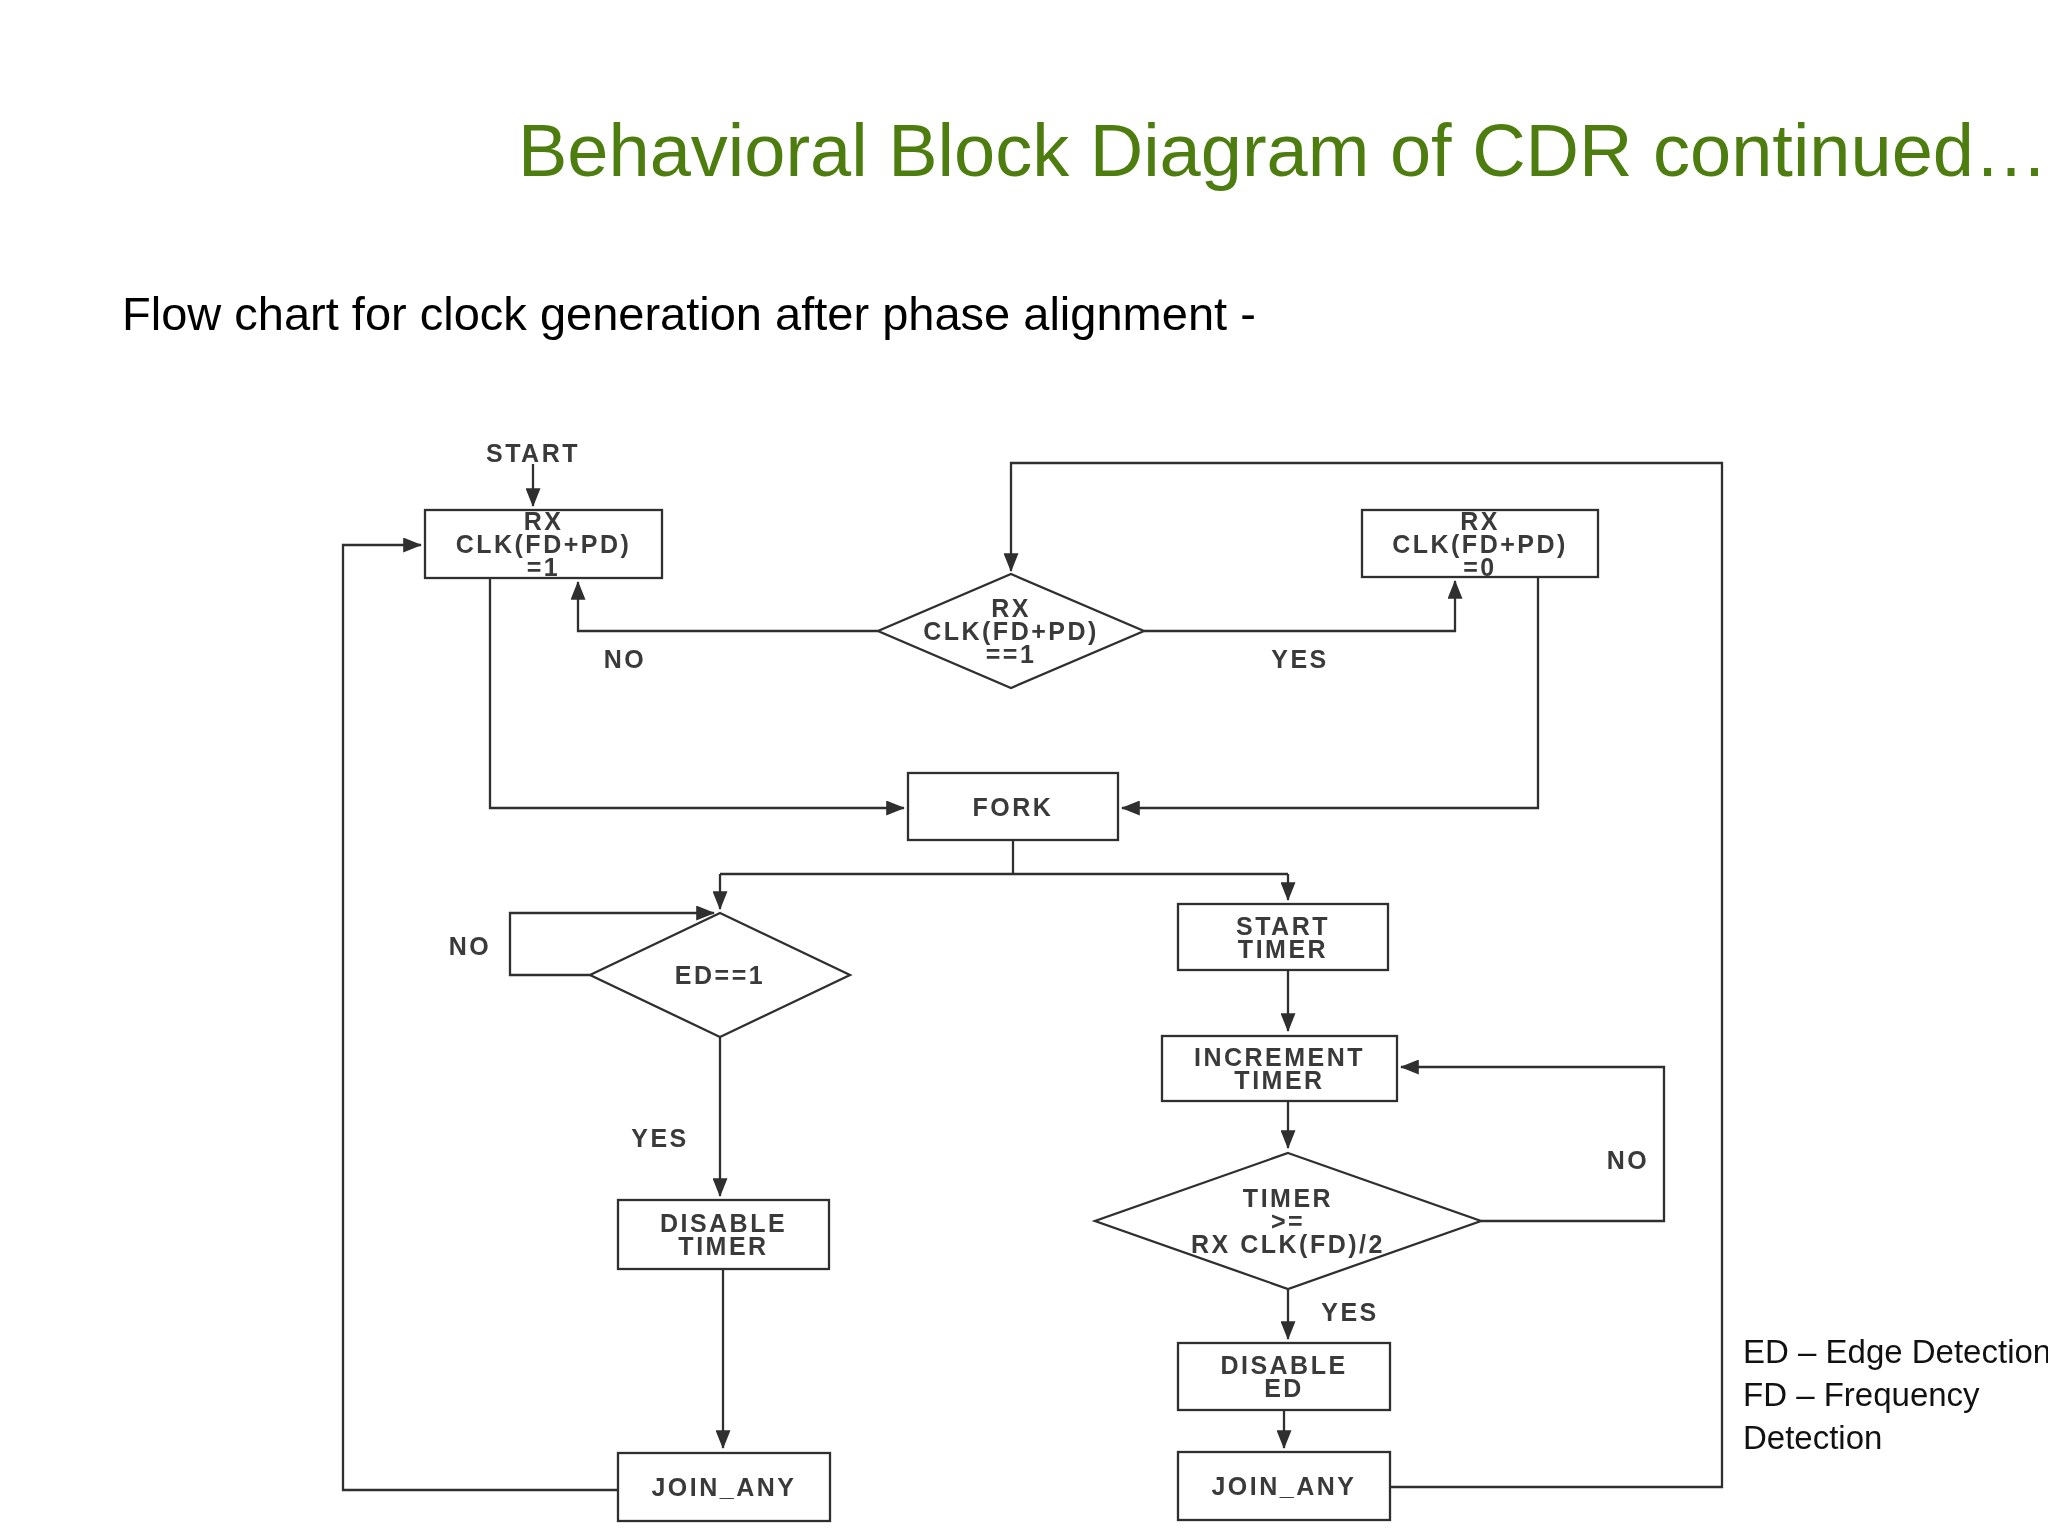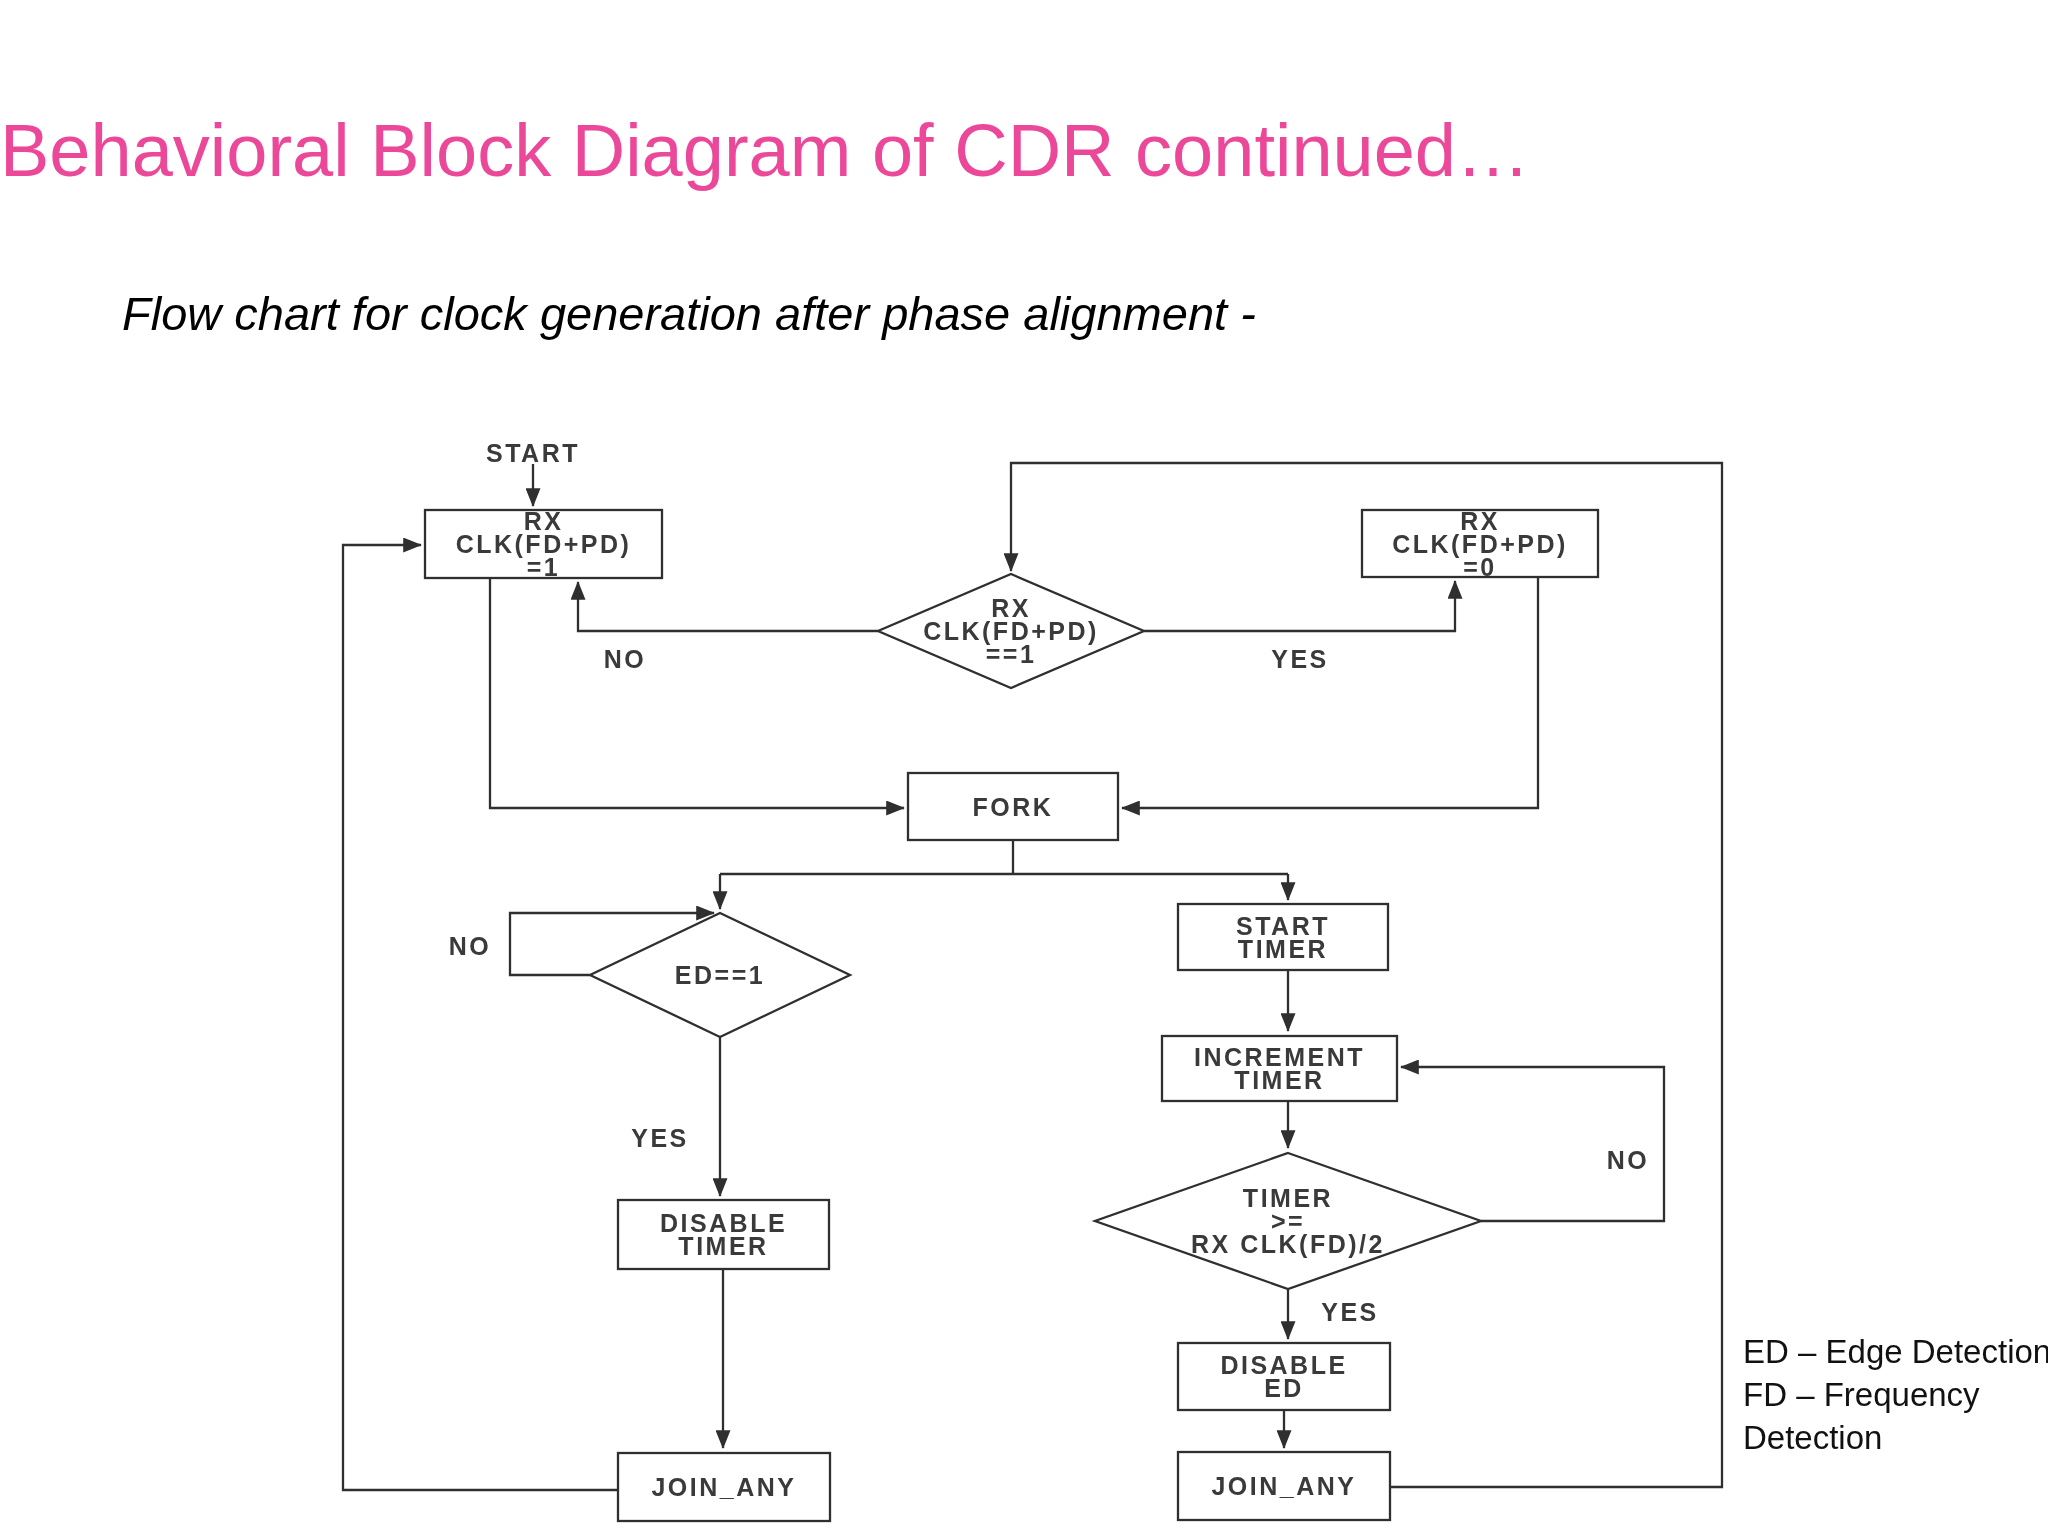--- a/index.html
+++ b/index.html
@@ -1,20 +1,20 @@
 <!DOCTYPE html>
 <html><head>
 <meta charset="utf-8">
 <style>
   html,body{margin:0;padding:0;background:#ffffff;}
   .slide{position:relative;width:2048px;height:1536px;background:#ffffff;overflow:hidden;
          font-family:"Liberation Sans",sans-serif;}
-  .title{position:absolute;left:0;top:108px;width:2048px;text-align:left;
-         font-size:74px;color:#ec4899;letter-spacing:0px;white-space:nowrap;}
-  .subtitle{position:absolute;left:122px;top:286px;font-size:47px;color:#000000;white-space:nowrap;font-style:italic;}
+  .title{position:absolute;left:0;top:108px;width:2048px;text-align:right;
+         font-size:74px;color:#4d7c0f;letter-spacing:0px;white-space:nowrap;}
+  .subtitle{position:absolute;left:122px;top:286px;font-size:47px;color:#000000;white-space:nowrap;}
   .legend{position:absolute;left:1743px;top:1330px;font-size:33px;color:#111111;line-height:43px;}
   .legend div{white-space:nowrap;}
   svg.flow{position:absolute;left:0;top:0;width:2048px;height:1536px;}
   svg .node-text{font-family:"Liberation Sans",sans-serif;font-weight:700;
                  letter-spacing:2.5px;fill:#3a3a3a;}
   svg .edge-label{font-family:"Liberation Sans",sans-serif;font-weight:700;
                   letter-spacing:2.5px;fill:#3a3a3a;}
 </style>
 </head>
 <body>

